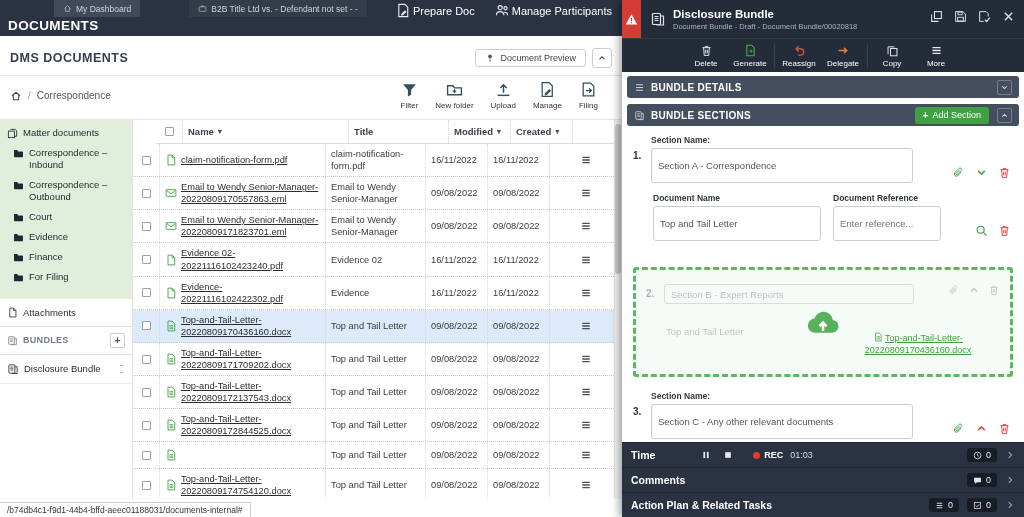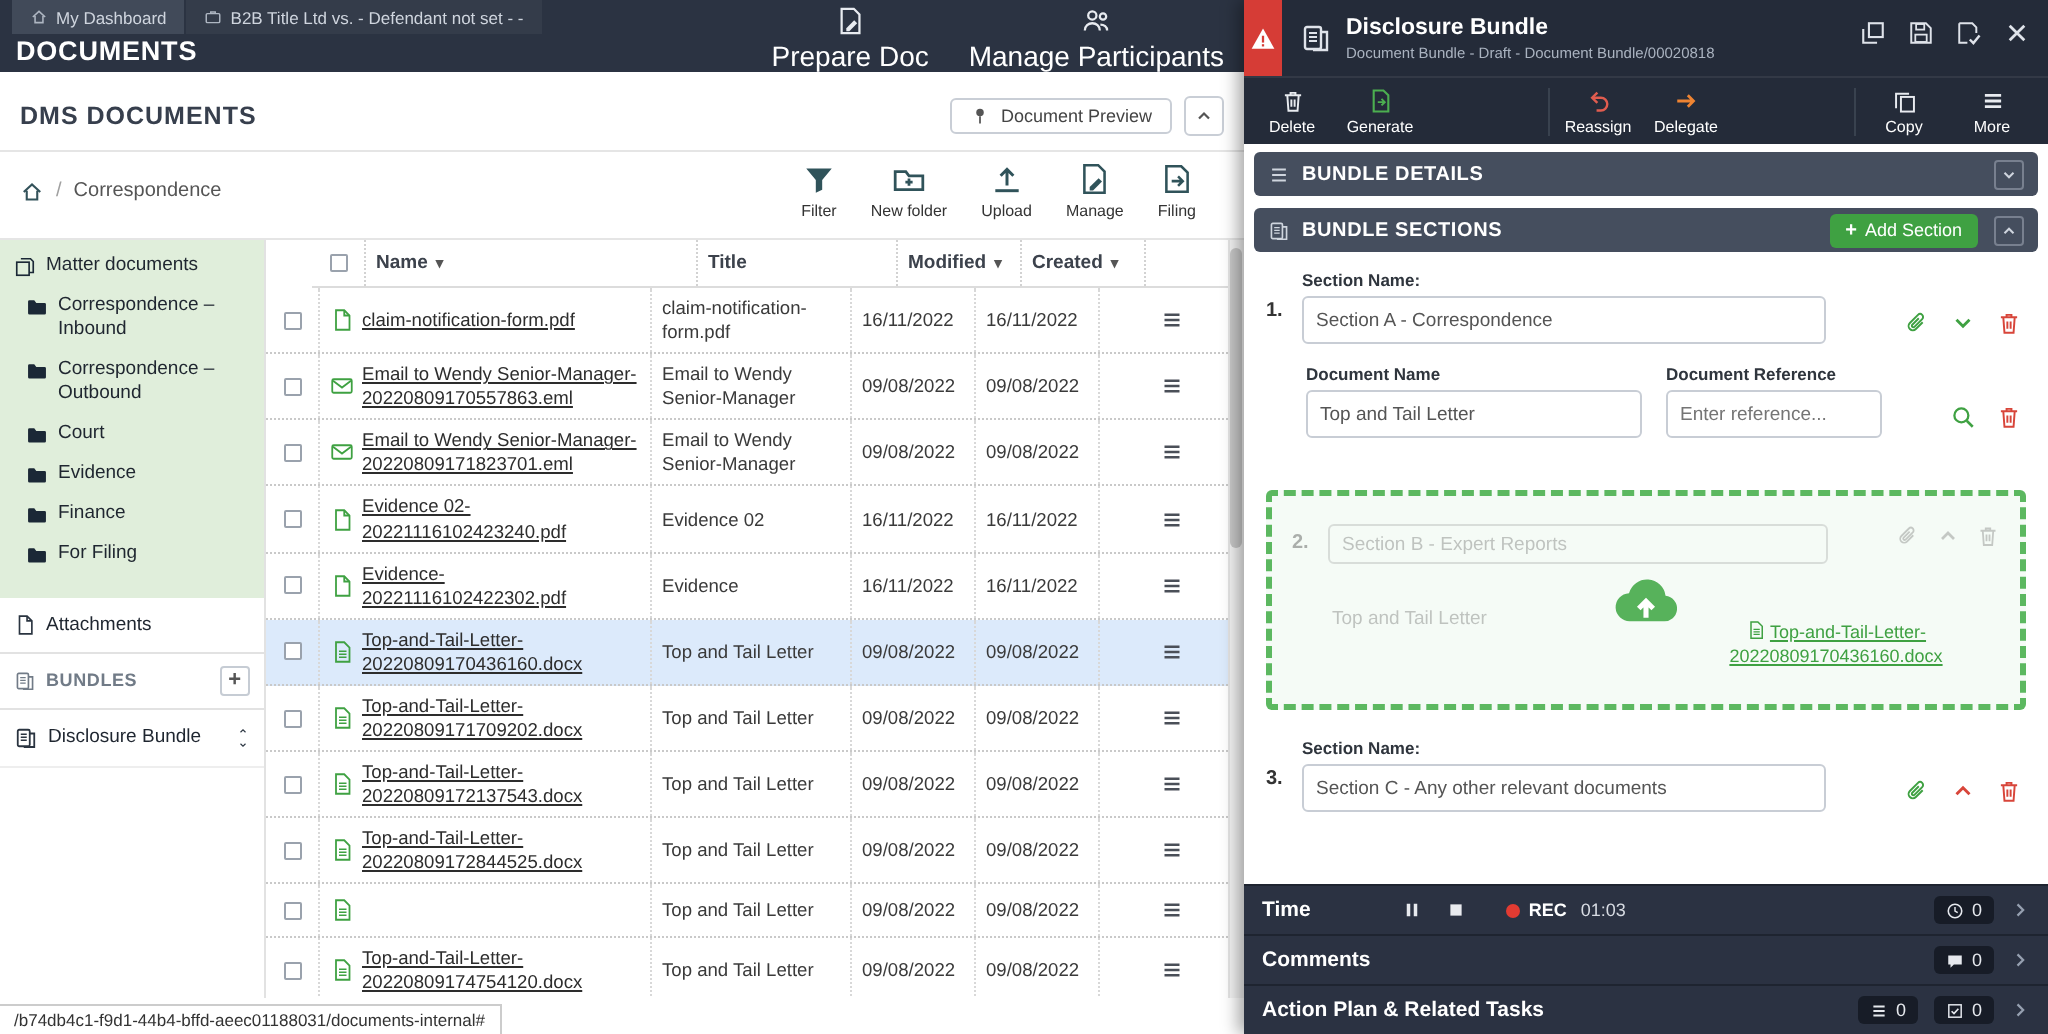--- a/index.html
+++ b/index.html
@@ -6,26 +6,26 @@
   html,body { width:1024px; height:517px; overflow:hidden; background:#888; }
   body { font-family:"Liberation Sans", sans-serif; }
   .app { position:relative; width:1024px; height:517px; background:#fff; overflow:hidden; }
   .ico { display:inline-block; flex:0 0 auto; }
 
   
   .left-region { position:absolute; left:0; top:0; width:622px; height:517px; background:#fff; }
 
   .topbar { position:relative; height:36px; background:#2b3342; }
   .tabs { display:flex; gap:1px; padding-left:6px; height:17px; }
-  .tab { display:flex; align-items:center; gap:4px; padding:0 9px; font-size:8.5px; color:#cfd5de; background:#414a59; cursor:pointer; }
+  .tab { display:flex; align-items:center; gap:4px; padding:0 9px; font-size:8.5px; color:#cfd5de; background:#414a59; cursor:pointer;margin-left:48px; }
   .tab.alt { background:#343c4a; }
   .tab .ico { width:9px; height:9px; color:#aeb6c2; }
   .page-title { position:absolute; left:8px; top:18px; font-size:13.5px; font-weight:bold; color:#fff; letter-spacing:.4px; }
   .topbar-actions { position:absolute; right:10px; top:3px; display:flex; gap:20px; }
-  .tb-action { display:flex; flex-direction:column; align-items:center; gap:2px; color:#fff; font-size:14px; cursor:pointer;justify-content:space-between; }
+  .tb-action { display:flex; flex-direction:row; align-items:center; gap:2px; color:#fff; font-size:11px; cursor:pointer;justify-content:space-between; }
   .tb-action .ico { width:15px; height:15px; color:#e8ebf0; }
 
   .dms-header { display:flex; align-items:center; padding:12px 10px 7px; border-bottom:1px solid #e5e5e5; }
   .dms-title { font-size:12.5px; font-weight:bold; color:#373f4d; letter-spacing:.5px; }
   .preview-btn { margin-left:auto; display:flex; align-items:center; gap:5px; border:1px solid #c9ced6; border-radius:3px; font-size:9px; color:#444; padding:3px 9px; cursor:pointer; }
   .preview-btn .ico { width:10px; height:10px; color:#555; }
   .sq-btn { margin-left:6px; width:20px; height:20px; border:1px solid #c9ced6; border-radius:3px; display:flex; align-items:center; justify-content:center; color:#555; cursor:pointer; }
   .sq-btn .ico { width:10px; height:10px; }
 
   .crumb-row { display:flex; align-items:center; padding:5px 10px 9px; border-bottom:1px solid #e5e5e5; }
@@ -79,21 +79,21 @@
   .right-panel { position:absolute; left:622px; top:0; width:402px; height:517px; background:#fff; box-shadow:-3px 0 8px rgba(0,0,0,.35); display:flex; flex-direction:column; z-index:4; }
   .rp-header { height:38px; background:#242b39; display:flex; align-items:center; position:relative; flex:0 0 auto; }
   .alert-strip { width:19px; height:38px; background:#d63c36; display:flex; justify-content:center; align-items:center; cursor:pointer; }
   .alert-strip .ico { width:13px; height:13px; }
   .rp-bundle-ico { width:16px; height:16px; color:#dfe3ea; margin:0 7px 0 9px; }
   .rp-title { font-size:11.5px; font-weight:bold; color:#fff; }
   .rp-sub { font-size:7.5px; color:#aab3c0; margin-top:2px; }
   .rp-header-icons { position:absolute; right:9px; top:10px; display:flex; gap:11px; }
   .rp-header-icons .ico { width:13px; height:13px; color:#dfe3ea; cursor:pointer; }
 
-  .rp-toolbar { height:34px; background:#242b39; border-top:1px solid rgba(255,255,255,.07); display:flex; justify-content:space-between; align-items:center; padding-right:4px; flex:0 0 auto; }
+  .rp-toolbar { height:34px; background:#242b39; border-top:1px solid rgba(255,255,255,.07); display:flex; justify-content:center; align-items:center; padding-right:4px; flex:0 0 auto; }
   .tb-group { display:flex; border-left:1px solid #39424f; padding:0 2px; }
   .tb-group:first-child { border-left:none; }
   .rp-btn { width:44px; display:flex; flex-direction:column; align-items:center; gap:2px; color:#fff; font-size:8px; cursor:pointer; }
   .rp-btn .ico { width:13px; height:13px; color:#e8ebf0; }
   .rp-btn .ico.green { color:#4caf50; }
   .rp-btn .ico.redor { color:#e05c4f; }
   .rp-btn .ico.orange { color:#ef8432; }
 
   .rp-bar { height:22px; margin:4px 5px 0; background:#454e5e; border-radius:3px; display:flex; align-items:center; padding:0 7px; color:#fff; font-size:10px; font-weight:bold; letter-spacing:.3px; flex:0 0 auto; }
   .rp-bar.sections { margin-top:6px; }
@@ -102,21 +102,21 @@
   .bar-chev .ico { width:9px; height:9px; margin:0; }
   .add-btn { margin-left:auto; background:#3fa142; color:#fff; font-size:9px; font-weight:normal; border:none; border-radius:3px; padding:3px 8px; display:flex; align-items:center; gap:4px; cursor:pointer; font-family:inherit; }
   .add-btn .plus { font-weight:bold; font-size:10px; }
   .rp-bar.sections .bar-chev { margin-left:8px; }
 
   .rp-sections { flex:1 1 auto; background:#fff; padding:9px 11px 0; overflow:hidden; position:relative; }
   .sec { display:flex; }
   .sec-num { width:18px; font-size:10px; font-weight:bold; color:#333; padding-top:15px; }
   .sec-body { flex:1; }
   .flabel { display:block; font-size:8.5px; font-weight:bold; color:#2f353d; margin-bottom:3px; }
-  .txt { height:24px; border:1px solid #c8cdd5; border-radius:3px; font-size:9.5px; color:#555; padding:0 6px; font-family:inherit; background:#fff; width:100%; }
+  .txt { height:35px; border:1px solid #c8cdd5; border-radius:3px; font-size:9.5px; color:#555; padding:0 6px; font-family:inherit; background:#fff; width:100%; }
   .sec-name-row { display:flex; align-items:flex-end; }
   .sec-name-row .field { width:262px; }
   .sec-icons { display:flex; gap:10px; align-items:center; padding-bottom:4px; margin-left:auto; padding-right:2px; }
   .ic { width:13px; height:13px; cursor:pointer; }
   .ic.green { color:#3fa142; }
   .ic.red { color:#d8453a; }
   .doc-row { display:flex; gap:12px; margin-top:10px; align-items:flex-end; padding-left:2px; }
   .doc-row .f1 { width:168px; }
   .doc-row .f2 { width:108px; }
 

